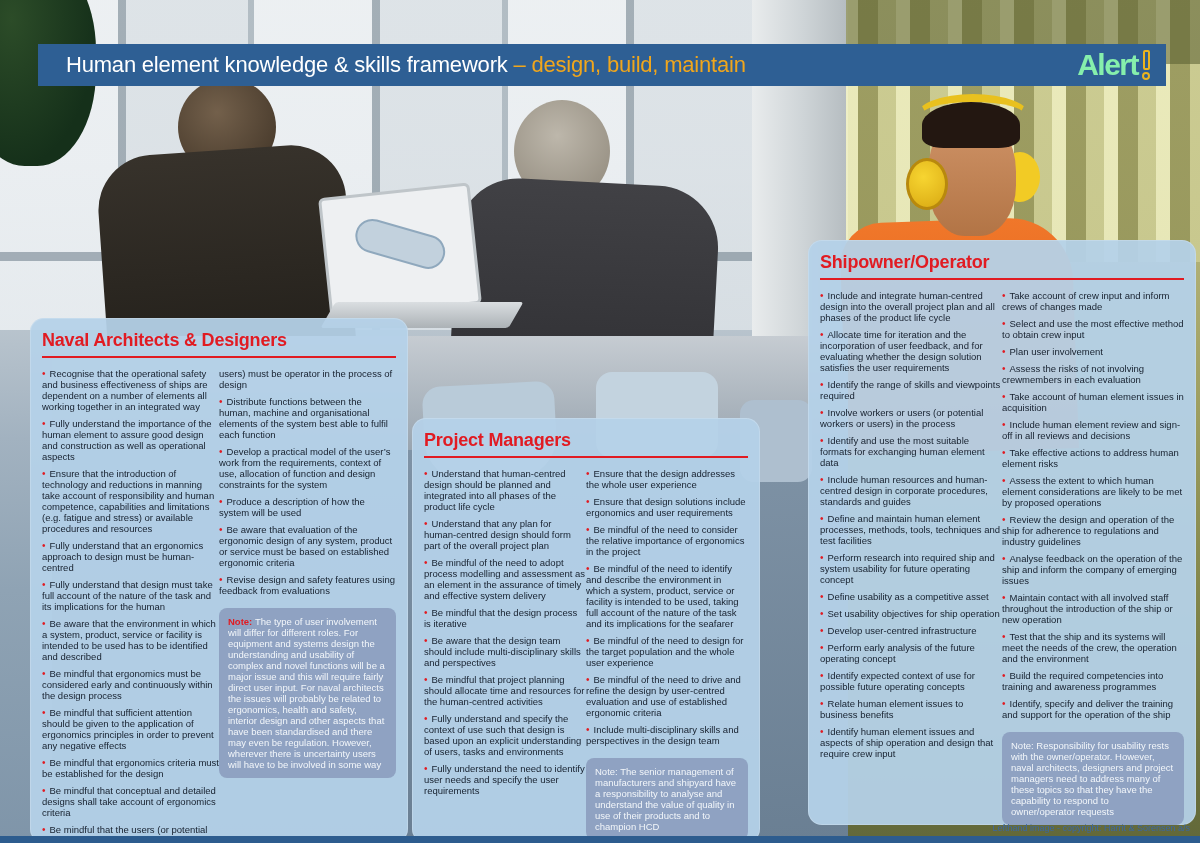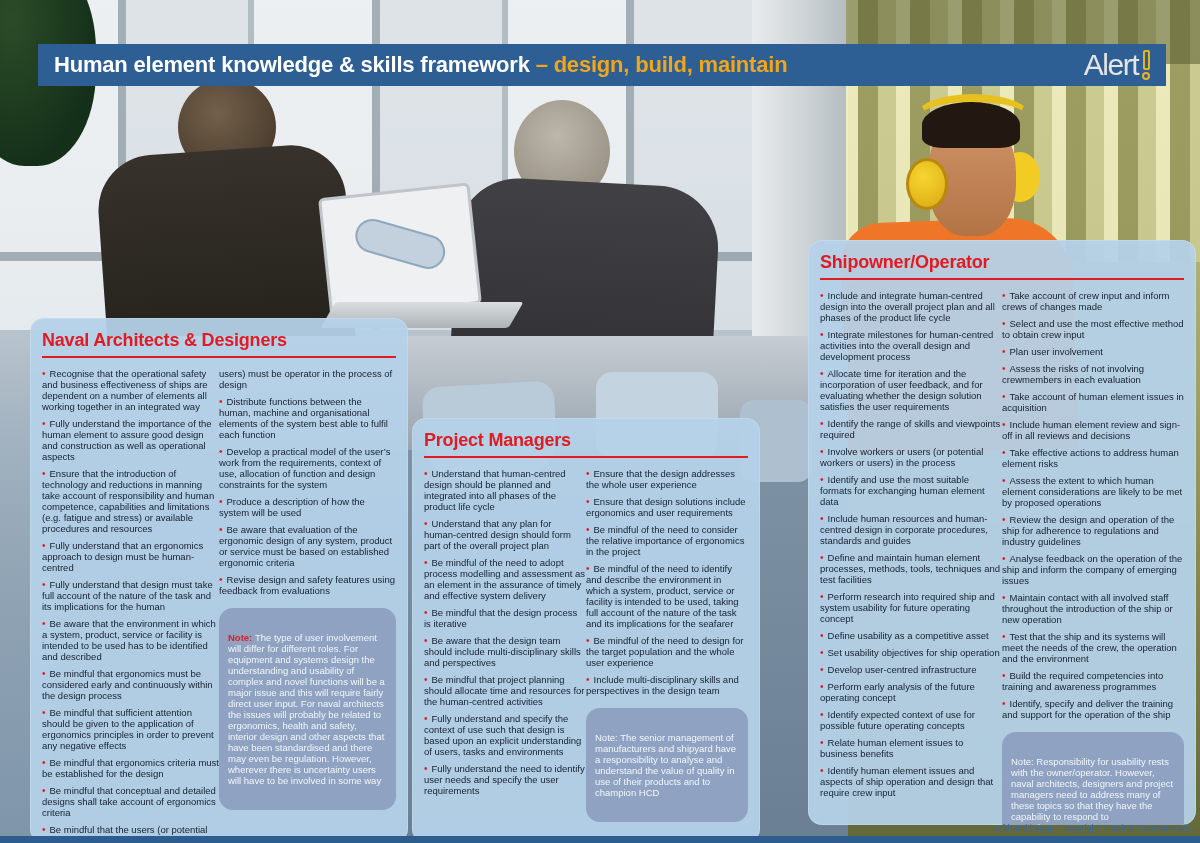--- a/index.html
+++ b/index.html
@@ -52,41 +52,41 @@
   .worker-hair{left:922px;top:102px;width:98px;height:46px;border-radius:50% 50% 22% 22%;z-index:5;background:#231711;}
   .muff-band{left:916px;top:94px;width:114px;height:44px;border-radius:50%;z-index:4;
     border-top:8px solid #e9c11e;border-left:4px solid transparent;border-right:4px solid transparent;}
   .ear-muff-left{left:906px;top:158px;width:42px;height:52px;border-radius:50%;z-index:6;
     background:radial-gradient(circle at 40% 35%,#f7d531,#d9a912);border:3px solid #b8890d;}
   .ear-muff-right{left:1000px;top:152px;width:40px;height:50px;border-radius:50%;z-index:3;background:#f2cb25;}
 
   
   .titlebar{position:absolute;left:38px;top:44px;width:1128px;height:42px;background:#2e5f94;z-index:12;
     display:flex;align-items:center;padding:0 10px 0 16px;}
-  .title{margin:0;font-size:22px;font-weight:bold;color:#ffffff;letter-spacing:-.2px;white-space:nowrap;}
+  .title{margin:12px;font-size:22px;font-weight:normal;color:#ffffff;letter-spacing:-.2px;white-space:nowrap;}
   .title .accent{color:#f0a61c;}
   .logo{margin-left:auto;display:flex;align-items:center;padding-right:6px;}
-  .logo-word{font-size:30px;font-weight:normal;color:#e5e5e5;letter-spacing:-1.5px;line-height:1;}
+  .logo-word{font-size:30px;font-weight:bold;color:#86efac;letter-spacing:-1.5px;line-height:1;}
   .logo-bang{display:inline-flex;flex-direction:column;align-items:center;margin-left:4px;}
   .bang-stem{width:7px;height:20px;border:2px solid #eab41f;border-radius:2px;}
   .bang-dot{width:8px;height:8px;border:2px solid #eab41f;border-radius:50%;margin-top:2px;}
 
   
   .panel{position:absolute;z-index:10;background:rgba(181,209,233,.94);border-radius:14px;
     padding:12px 12px 10px;overflow:hidden;box-shadow:inset 0 0 0 1px rgba(255,255,255,.18);}
   .panel-left{left:30px;top:318px;width:378px;height:525px;}
   .panel-mid{left:412px;top:418px;width:348px;height:425px;}
   .panel-right{left:808px;top:240px;width:388px;height:585px;}
   .panel-heading{margin:0;font-size:18px;line-height:21px;font-weight:bold;color:#e11b22;letter-spacing:-.2px;}
   .rule{height:2px;background:#e11b22;margin:5px 0 10px;}
   .cols{display:flex;gap:0;}
   .col{flex:1;min-width:0;}
   .bullet-item{margin:0 0 6px;font-size:9.5px;line-height:11px;color:#16202e;}
   .bullet-item .dot{color:#e11b22;font-size:10px;margin-right:4px;}
-  .note{margin-top:12px;background:#8fa2c2;border-radius:14px;padding:24px 9px;
+  .note{margin-top:12px;background:#8fa2c2;border-radius:8px;padding:8px 9px;
     color:#f2f6fa;font-size:9.5px;line-height:11px;}
   .note-label{font-weight:bold;}
   .note-label.red{color:#e11b22;}
   .note-label.plain{font-weight:normal;}
 
   
   .footer-strip{position:absolute;left:0;bottom:0;width:1200px;height:7px;background:#2d5c8e;z-index:11;}
   .credit{position:absolute;right:10px;bottom:10px;z-index:13;font-size:9px;color:#3b67a2;}
 </style>
 </head>
@@ -178,33 +178,33 @@
           <p class="bullet-item"><span class="dot">•</span>Be mindful that project planning should allocate time and resources for the human-centred activities</p>
           <p class="bullet-item"><span class="dot">•</span>Fully understand and specify the context of use such that design is based upon an explicit understanding of users, tasks and environments</p>
           <p class="bullet-item"><span class="dot">•</span>Fully understand the need to identify user needs and specify the user requirements</p>
         </div>
       <div class="col">
           <p class="bullet-item"><span class="dot">•</span>Ensure that the design addresses the whole user experience</p>
           <p class="bullet-item"><span class="dot">•</span>Ensure that design solutions include ergonomics and user requirements</p>
           <p class="bullet-item"><span class="dot">•</span>Be mindful of the need to consider the relative importance of ergonomics in the project</p>
           <p class="bullet-item"><span class="dot">•</span>Be mindful of the need to identify and describe the environment in which a system, product, service or facility is intended to be used, taking full account of the nature of the task and its implications for the seafarer</p>
           <p class="bullet-item"><span class="dot">•</span>Be mindful of the need to design for the target population and the whole user experience</p>
+          <p class="bullet-item"><span class="dot">•</span>Be mindful of the need to drive and refine the design by user-centred evaluation and use of established ergonomic criteria</p>
           <p class="bullet-item"><span class="dot">•</span>Include multi-disciplinary skills and perspectives in the design team</p>
           <div class="note"><span class="note-label plain">Note: </span>The senior management of manufacturers and shipyard have a responsibility to analyse and understand the value of quality in use of their products and to champion HCD</div>
         </div>
     </div>
   </section>
 
   <section class="panel panel-right">
     <h2 class="panel-heading">Shipowner/Operator</h2>
     <div class="rule"></div>
     <div class="cols">
       <div class="col">
           <p class="bullet-item"><span class="dot">•</span>Include and integrate human-centred design into the overall project plan and all phases of the product life cycle</p>
-          <p class="bullet-item"><span class="dot">•</span>Integrate milestones for human-centred activities into the overall design and development process</p>
           <p class="bullet-item"><span class="dot">•</span>Allocate time for iteration and the incorporation of user feedback, and for evaluating whether the design solution satisfies the user requirements</p>
           <p class="bullet-item"><span class="dot">•</span>Identify the range of skills and viewpoints required</p>
           <p class="bullet-item"><span class="dot">•</span>Involve workers or users (or potential workers or users) in the process</p>
           <p class="bullet-item"><span class="dot">•</span>Identify and use the most suitable formats for exchanging human element data</p>
           <p class="bullet-item"><span class="dot">•</span>Include human resources and human-centred design in corporate procedures, standards and guides</p>
           <p class="bullet-item"><span class="dot">•</span>Define and maintain human element processes, methods, tools, techniques and test facilities</p>
           <p class="bullet-item"><span class="dot">•</span>Perform research into required ship and system usability for future operating concept</p>
           <p class="bullet-item"><span class="dot">•</span>Define usability as a competitive asset</p>
           <p class="bullet-item"><span class="dot">•</span>Set usability objectives for ship operation</p>
           <p class="bullet-item"><span class="dot">•</span>Develop user-centred infrastructure</p>

